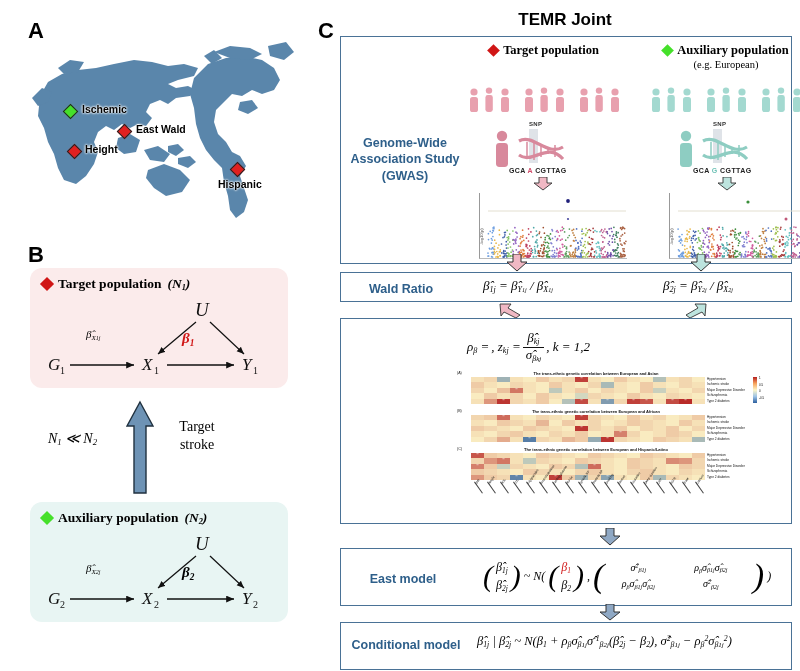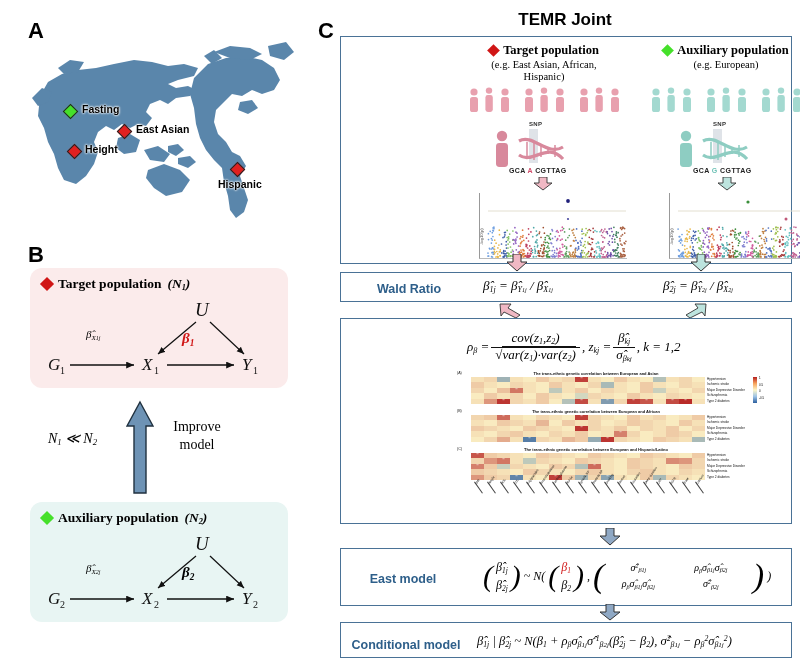--- a/index.html
+++ b/index.html
@@ -72,21 +72,21 @@
     text-align: center; font-size: 17px; font-weight: bold; color: #000;
   }
   .c-box {
     position: absolute; left: 30px; right: 8px;
     border: 1.6px solid #4a7296; background: #fff;
   }
   #boxGwas { top: 36px; height: 228px; }
   #boxWald { top: 272px; height: 30px; }
   #boxCorr { top: 318px; height: 206px; }
   #boxJoint { top: 548px; height: 58px; }
-  #boxCond  { top: 622px; height: 36px; }
+  #boxCond  { top: 622px; height: 48px; }
   .row-label {
     position: absolute; left: 6px;
     font-weight: bold; font-size: 12.5px; color: #2e5f8a;
     text-align: center; line-height: 1.3; width: 112px;
   }
   .pop-head {
     position: absolute; text-align: center; width: 190px;
     font-family: "Liberation Serif", serif; color: #000;
   }
   .pop-head .ttl { font-weight: bold; font-size: 12.5px; display:flex; align-items:center; justify-content:center; gap:5px; }
@@ -145,24 +145,24 @@
                L222,118 L228,128 L222,138 L226,150 L230,162 L226,174 L218,180 L212,172
                L210,158 L206,144 L204,130 L196,122 L188,112 L182,100 L178,86 L176,70
                L172,56 Z" fill="#5a86ab"></path>
       <path d="M196,14 L212,8 L232,10 L244,16 L232,22 L212,20 Z" fill="#5a86ab"></path>
       <path d="M250,8 L268,4 L276,14 L266,22 L252,18 Z" fill="#5a86ab"></path>
       <path d="M186,18 L196,12 L204,20 L194,26 Z" fill="#5a86ab"></path>
       <path d="M222,64 L234,62 L240,70 L230,76 L220,72 Z" fill="#5a86ab"></path>
     </svg>
 
     <div class="map-marker marker-green" style="left:47px; top:68px;"></div>
-    <div class="map-label" style="left:64px; top:65px;">Fasting</div>
+    <div class="map-label" style="left:64px; top:65px;">Ischemic</div>
 
     <div class="map-marker marker-red" style="left:101px; top:88px;"></div>
-    <div class="map-label" style="left:118px; top:85px;">East Asian</div>
+    <div class="map-label" style="left:118px; top:85px;">East Wald</div>
 
     <div class="map-marker marker-red" style="left:51px; top:108px;"></div>
     <div class="map-label" style="left:67px; top:105px;">Height</div>
 
     <div class="map-marker marker-red" style="left:214px; top:126px;"></div>
     <div class="map-label" style="left:200px; top:140px;text-align:right;">Hispanic</div>
   </div>
 </div>
 
 <div id="panelB">
@@ -193,22 +193,22 @@
       <line x1="180" y1="54" x2="214" y2="86" stroke="#111" stroke-width="1.2" marker-end="url(#ah1)"></line>
     </svg>
     <div class="formula mtext" style="left:56px; top:60px; font-size:11px;">β̂<sub style="font-size:7px">X<span style="font-size:6px">1j</span></sub></div>
     <div class="formula mtext red-b" style="left:152px; top:62px; font-size:15px; font-weight:bold;">β<sub>1</sub></div>
   </div>
 
   <svg class="improve-arrow" viewBox="0 0 30 95">
     <path d="M15,2 L28,26 L21,26 L21,93 L9,93 L9,26 L2,26 Z" fill="#6e93b5" stroke="#20313f" stroke-width="1.4"></path>
   </svg>
   <div class="improve-label">
-    <div>Improve</div>
-    <div>model</div>
+    <div>Target</div>
+    <div>stroke</div>
   </div>
   <div class="nn-label">
     <i>N</i><sub>1</sub> ≪ <i>N</i><sub>2</sub>
   </div>
 
   <div class="dag-box dag-aux">
     <div class="dag-title">
       <span class="dag-diamond" style="background:#45e02a"></span>
       <span>Auxiliary population</span>
       <span class="mtext">(<i>N</i><sub>2</sub>)</span>
@@ -240,21 +240,20 @@
   <div class="panel-letter letter">C</div>
   <div class="c-title">TEMR Joint</div>
 
   <div class="c-box" id="boxGwas">
 
     <div class="pop-head" style="left:108px; top:6px;">
       <div class="ttl">
         <span class="dag-diamond" style="background:#d01515; width:9px; height:9px;"></span>
         <span>Target population</span>
       </div>
-      <div class="sub">(e.g. East Asian, African,<br>Hispanic)</div>
     </div>
     <div class="pop-head" style="left:290px; top:6px;">
       <div class="ttl">
         <span class="dag-diamond" style="background:#45e02a; width:9px; height:9px;"></span>
         <span>Auxiliary population</span>
       </div>
       <div class="sub">(e.g. European)</div>
     </div>
 
     <div class="people-row" style="left:126px; top:50px;">
@@ -316,20 +315,23 @@
           <circle cx="7" cy="5" r="3.6"></circle>
             <rect x="3" y="10" width="8" height="15" rx="2.6"></rect>
           <circle cx="22" cy="3.6" r="3.2"></circle>
             <rect x="18.4" y="8" width="7.4" height="17" rx="2.4"></rect>
           <circle cx="38" cy="5" r="3.6"></circle>
             <rect x="34" y="10" width="8" height="15" rx="2.6"></rect>
         </g>
       </svg>
     </div>
 
+    <div class="row-label" style="left:8px; top:98px;">
+      Genome-Wide<br>Association Study<br>(GWAS)
+    </div>
 
     <div class="snp-lab" style="left:188px; top:84px;">SNP</div>
     <svg style="position:absolute; left:148px; top:92px;" width="98" height="44" viewBox="0 0 98 44">
       <rect x="40" y="0" width="9" height="34" fill="#dfe3e8"></rect>
       <circle cx="13" cy="7" r="5.2" fill="#d8899c"></circle>
       <rect x="7" y="14" width="12" height="24" rx="3.4" fill="#d8899c"></rect>
       <path d="M30,12 C44,4 58,28 74,18" stroke="#d8899c" stroke-width="3.2" fill="none"></path>
       <path d="M30,26 C44,36 58,12 74,30" stroke="#d8899c" stroke-width="3.2" fill="none"></path>
       <g stroke="#d8899c" stroke-width="1.5">
         <line x1="38" y1="13" x2="38" y2="29"></line>
@@ -1582,44 +1584,40 @@
   </div>
 
   <svg style="position:absolute; left:196px; top:254px;" width="22" height="18" viewBox="0 0 22 18">
     <path d="M7,0 L15,0 L15,8 L21,8 L11,17 L1,8 L7,8 Z" fill="#f0b8c4" stroke="#333" stroke-width="1"></path>
   </svg>
   <svg style="position:absolute; left:380px; top:254px;" width="22" height="18" viewBox="0 0 22 18">
     <path d="M7,0 L15,0 L15,8 L21,8 L11,17 L1,8 L7,8 Z" fill="#bde4de" stroke="#333" stroke-width="1"></path>
   </svg>
 
   <div class="c-box" id="boxWald">
-    <div class="row-label" style="left:12px; top:8px;">Wald Ratio</div>
+    <div class="row-label" style="left:4px; top:8px;">Wald Ratio</div>
     <div class="formula mtext" style="left:142px; top:5px; font-size:13px;">
       β̂<sub>1<i>j</i></sub> = β̂<sub><span style="font-size:8px">Y<span style="font-size:6px">1j</span></span></sub> / β̂<sub><span style="font-size:8px">X<span style="font-size:6px">1j</span></span></sub>
     </div>
     <div class="formula mtext" style="left:322px; top:5px; font-size:13px;">
       β̂<sub>2<i>j</i></sub> = β̂<sub><span style="font-size:8px">Y<span style="font-size:6px">2j</span></span></sub> / β̂<sub><span style="font-size:8px">X<span style="font-size:6px">2j</span></span></sub>
     </div>
   </div>
 
   <svg style="position:absolute; left:188px; top:303px;" width="28" height="16" viewBox="0 0 28 16">
     <path d="M2,1 L13,1 L10,5 L22,12 L18,15 L6,9 L3,13 Z" fill="#f0b8c4" stroke="#333" stroke-width="0.9"></path>
   </svg>
   <svg style="position:absolute; left:370px; top:303px;" width="28" height="16" viewBox="0 0 28 16">
     <path d="M26,1 L15,1 L18,5 L6,12 L10,15 L22,9 L25,13 Z" fill="#bde4de" stroke="#333" stroke-width="0.9"></path>
   </svg>
 
   <div class="c-box" id="boxCorr">
 
     <div class="formula mtext" style="left:126px; top:12px; font-size:13px; display:flex; align-items:center; gap:2px;">
       <span>ρ<sub>β</sub> =</span>
-      <span style="display:inline-block; text-align:center; line-height:1.05;">
-        <span style="display:block; border-bottom:1px solid #111; padding:0 4px;"><i>cov</i>(z<sub>1</sub>,z<sub>2</sub>)</span>
-        <span style="display:block; padding:0 4px;">√<span style="border-top:1px solid #111;"><i>var</i>(z<sub>1</sub>)·<i>var</i>(z<sub>2</sub>)</span></span>
-      </span>
       <span>, z<sub><i>kj</i></sub> =</span>
       <span style="display:inline-block; text-align:center; line-height:1.05;">
         <span style="display:block; border-bottom:1px solid #111; padding:0 3px;">β̂<sub><i>kj</i></sub></span>
         <span style="display:block; padding:0 3px;">σ̂<sub>β<span style="font-size:7px">kj</span></sub></span>
       </span>
       <span>, <i>k</i> = 1,2</span>
     </div>
 
     <div class="hm-wrap" style="left:116px; top:52px; width:320px; height:148px;">
 

